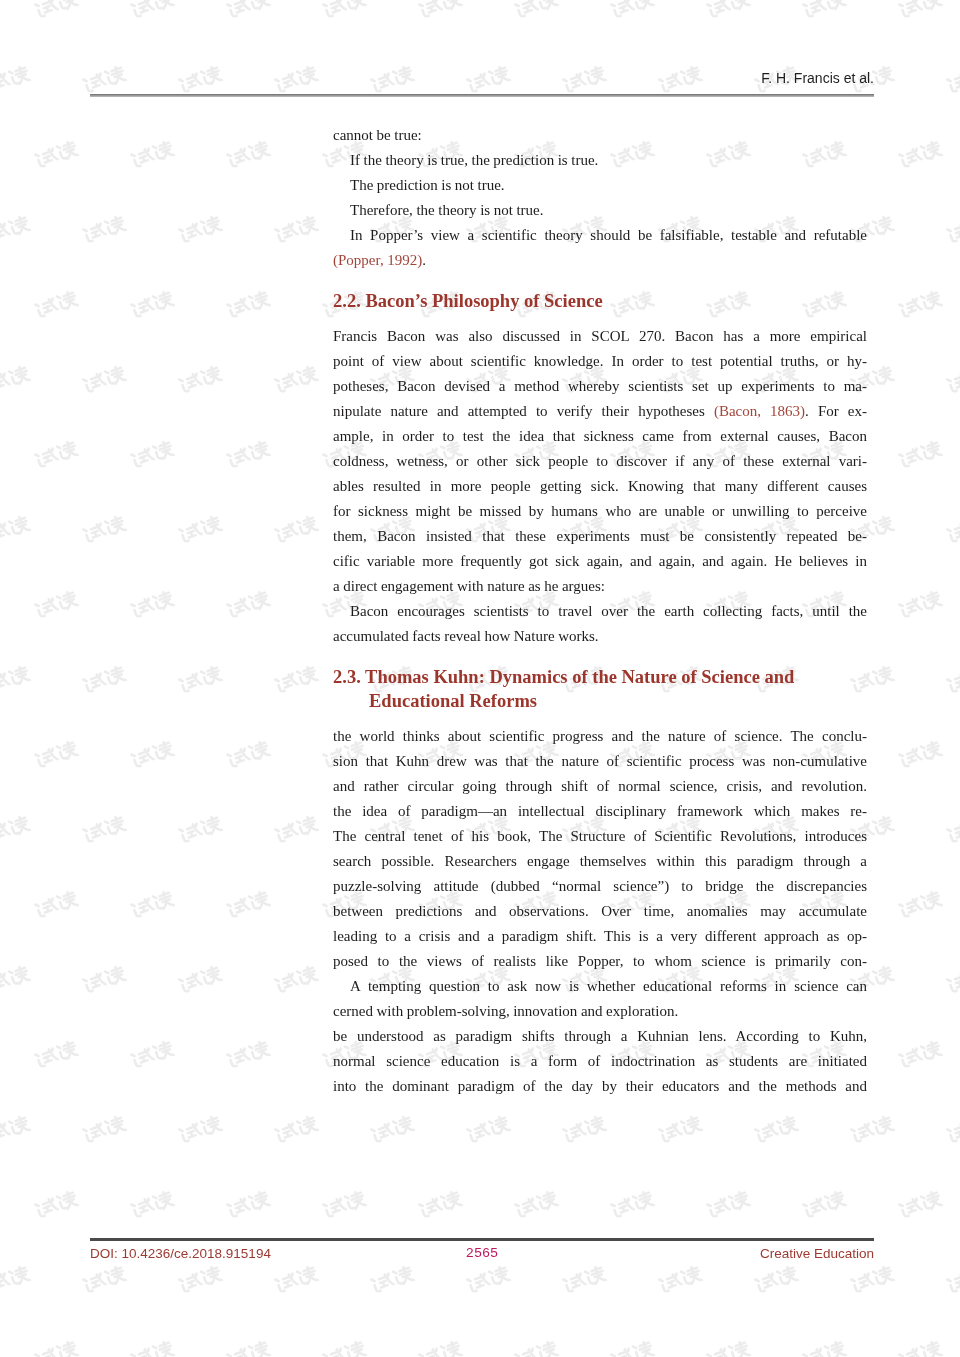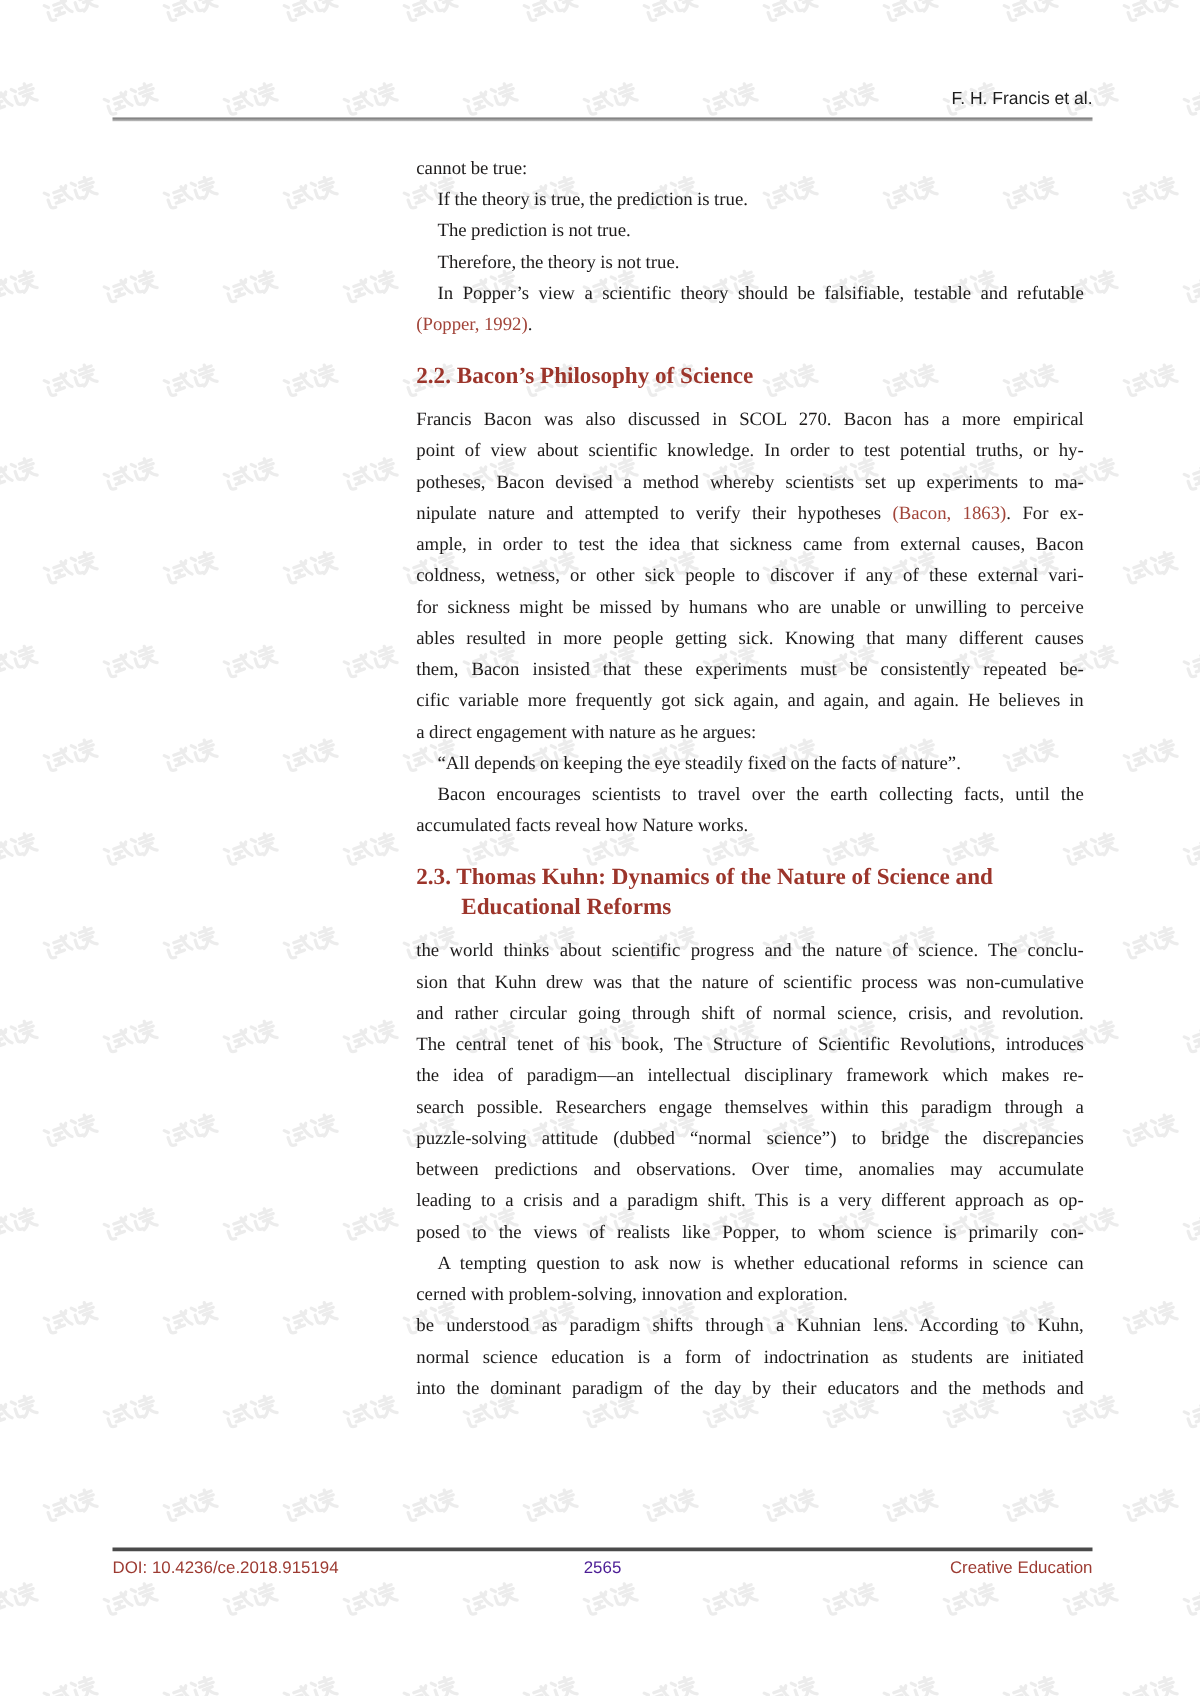--- a/index.html
+++ b/index.html
@@ -30,21 +30,21 @@
   .cite{color:#a2453a;}
   .heading{margin:16px 0 11px 0;color:#9c352b;font-weight:bold;font-size:18.5px;}
   .h-line{line-height:24px;}
   .h-line.hi{padding-left:36px;}
   
   .rule-bottom{position:absolute;left:90px;top:1238px;width:784px;height:2.5px;
     background:#4a4a4a;z-index:2;}
   #page-footer{position:absolute;left:90px;top:1246px;width:784px;height:20px;z-index:2;
     font-family:"Liberation Sans",sans-serif;font-size:13.5px;}
   .footer-doi{position:absolute;left:0;top:0;color:#9c3a31;}
-  .footer-page{position:absolute;left:50%;transform:translateX(-50%);top:0;color:#4c1d95;}
+  .footer-page{position:absolute;left:50%;transform:translateX(-50%);top:0;color:#be185d;font-family:Liberation Mono, monospace;}
   .footer-journal{position:absolute;right:0;top:0;color:#9c3a31;}
 </style>
 </head>
 <body>
 
 <svg width="0" height="0" style="position:absolute" aria-hidden="true">
   <defs>
     <g id="wm-glyphs" fill="none" stroke-width="2.6" stroke-linecap="round">
       <path d="M3.2 3.2 L5.8 5.8"></path>
       <path d="M4.2 9.5 L4.2 14.5 Q4.2 17 8 17"></path>
@@ -1081,39 +1081,38 @@
     <div class="heading">
       <div class="h-line">2.2. Bacon’s Philosophy of Science</div>
     </div>
     <div class="para">
       <div class="line j">Francis Bacon was also discussed in SCOL 270. Bacon has a more empirical</div>
       <div class="line j">point of view about scientific knowledge. In order to test potential truths, or hy-</div>
       <div class="line j">potheses, Bacon devised a method whereby scientists set up experiments to ma-</div>
       <div class="line j"><span>nipulate nature and attempted to verify their hypotheses </span><span class="cite">(Bacon, 1863)</span><span>. For ex-</span></div>
       <div class="line j">ample, in order to test the idea that sickness came from external causes, Bacon</div>
       <div class="line j">coldness, wetness, or other sick people to discover if any of these external vari-</div>
+      <div class="line j">ables resulted in more people getting sick. Knowing that many different causes</div>
       <div class="line j">for sickness might be missed by humans who are unable or unwilling to perceive</div>
-      <div class="line j">ables resulted in more people getting sick. Knowing that many different causes</div>
       <div class="line j">them, Bacon insisted that these experiments must be consistently repeated be-</div>
       <div class="line j">cific variable more frequently got sick again, and again, and again. He believes in</div>
       <div class="line">a direct engagement with nature as he argues:</div>
-      <div class="line i">“All depends on keeping the eye steadily fixed on the facts of nature”.</div>
       <div class="line j i">Bacon encourages scientists to travel over the earth collecting facts, until the</div>
       <div class="line">accumulated facts reveal how Nature works.</div>
     </div>
     <div class="heading">
       <div class="h-line">2.3. Thomas Kuhn: Dynamics of the Nature of Science and</div>
       <div class="h-line hi">Educational Reforms</div>
     </div>
     <div class="para">
       <div class="line j">the world thinks about scientific progress and the nature of science. The conclu-</div>
       <div class="line j">sion that Kuhn drew was that the nature of scientific process was non-cumulative</div>
       <div class="line j">and rather circular going through shift of normal science, crisis, and revolution.</div>
+      <div class="line j">the idea of paradigm—an intellectual disciplinary framework which makes re-</div>
       <div class="line j">The central tenet of his book, The Structure of Scientific Revolutions, introduces</div>
-      <div class="line j">the idea of paradigm—an intellectual disciplinary framework which makes re-</div>
       <div class="line j">search possible. Researchers engage themselves within this paradigm through a</div>
       <div class="line j">puzzle-solving attitude (dubbed “normal science”) to bridge the discrepancies</div>
       <div class="line j">between predictions and observations. Over time, anomalies may accumulate</div>
       <div class="line j">leading to a crisis and a paradigm shift. This is a very different approach as op-</div>
       <div class="line j">posed to the views of realists like Popper, to whom science is primarily con-</div>
       <div class="line j i">A tempting question to ask now is whether educational reforms in science can</div>
       <div class="line">cerned with problem-solving, innovation and exploration.</div>
       <div class="line j">be understood as paradigm shifts through a Kuhnian lens. According to Kuhn,</div>
       <div class="line j">normal science education is a form of indoctrination as students are initiated</div>
       <div class="line j">into the dominant paradigm of the day by their educators and the methods and</div>

